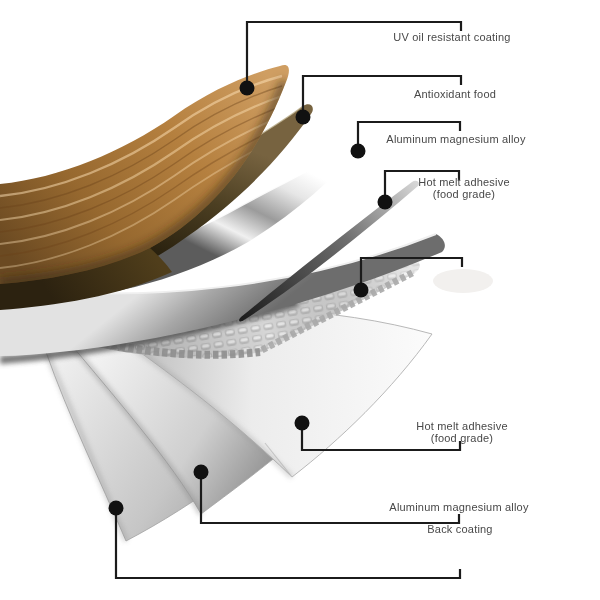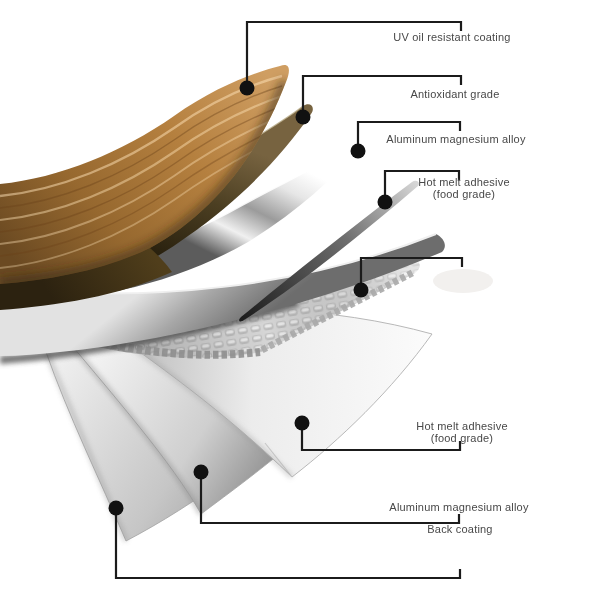--- a/index.html
+++ b/index.html
@@ -172,21 +172,21 @@
     <circle cx="302" cy="423" r="7.5"></circle>
     <circle cx="201" cy="472" r="7.5"></circle>
     <circle cx="116" cy="508" r="7.5"></circle>
   </g>
 </svg>
 
 <div class="ann" style="left:452px;top:32px">
   <span>UV oil resistant coating</span>
 </div>
 <div class="ann" style="left:455px;top:89px">
-  <span>Antioxidant grade</span>
+  <span>Antioxidant food</span>
 </div>
 <div class="ann" style="left:456px;top:134px">
   <span>Aluminum magnesium alloy</span>
 </div>
 <div class="ann" style="left:464px;top:177px">
   <span>Hot melt adhesive</span>
       <span>(food grade)</span>
 </div>
 <div class="ann" style="left:462px;top:421px">
   <span>Hot melt adhesive</span>

